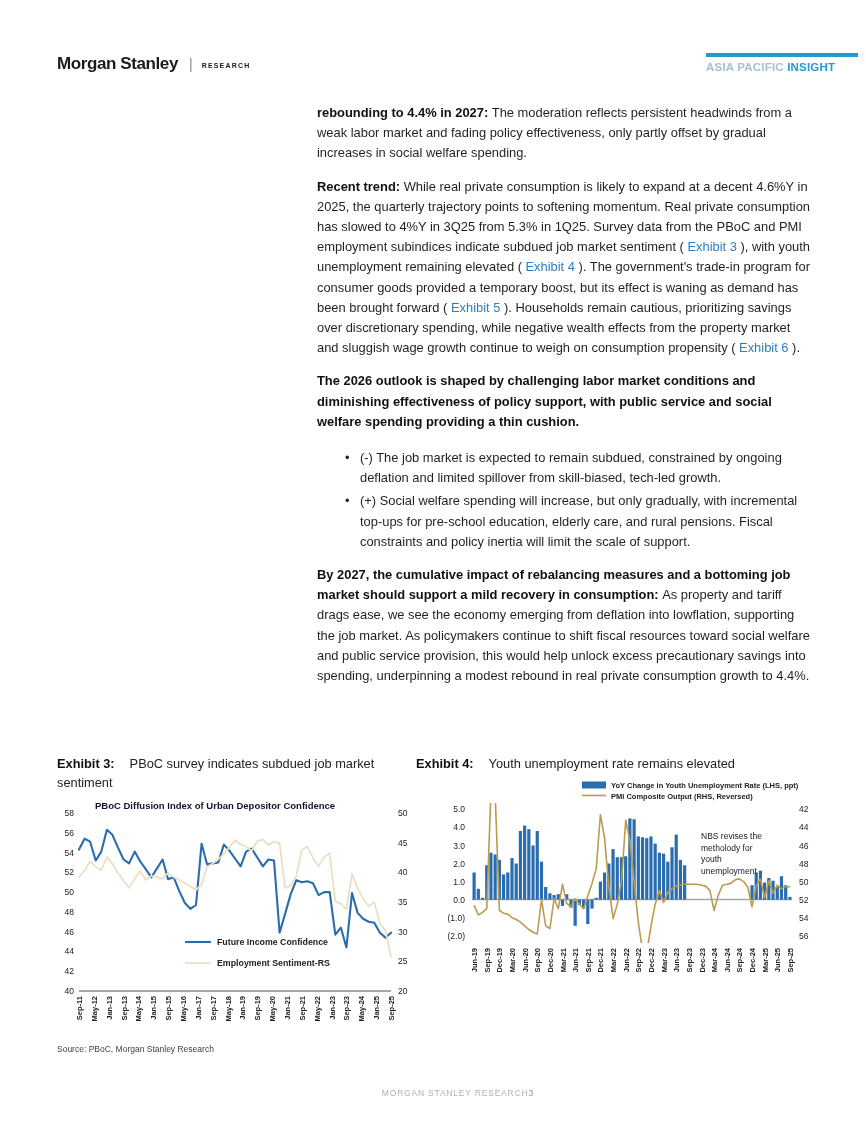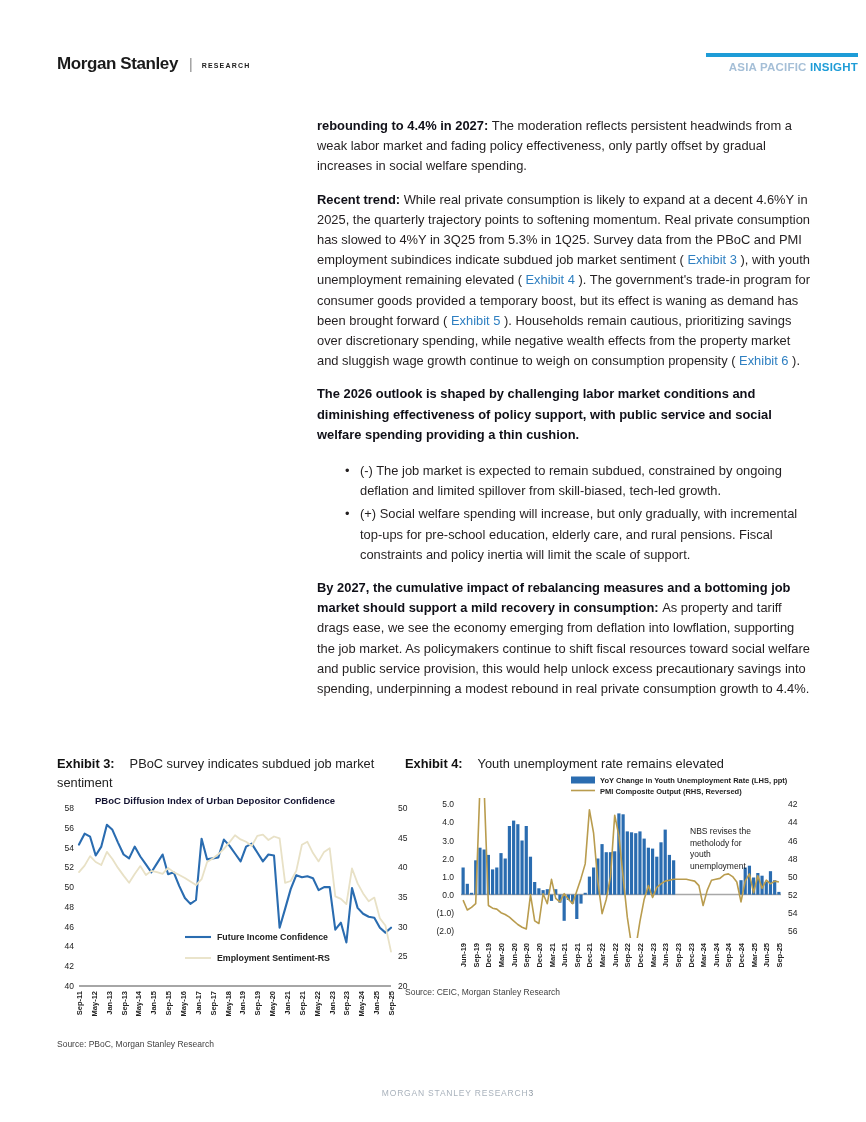--- a/index.html
+++ b/index.html
@@ -5,36 +5,36 @@
   html,body{margin:0;padding:0;background:#ffffff;}
   .page{position:relative;width:866px;height:1122px;background:#fff;overflow:hidden;
         font-family:"Liberation Sans",sans-serif;color:#231f20;padding-left:48px;}
   
   .logo{position:absolute;left:57px;top:54px;display:flex;align-items:center;}
   .brand{font-size:17px;font-weight:600;letter-spacing:-0.4px;color:#1a1a1a;}
   .logo-div{margin:0 9px 0 11px;color:#8a8a8a;font-size:14px;font-weight:300;}
   .research{font-size:7px;font-weight:700;letter-spacing:1.2px;color:#1a1a1a;padding-top:2px;}
   .badge{position:absolute;right:56px;top:53px;width:152px;}
   .badge-bar{height:4px;}
-  .badge-text{margin-top:4px;font-size:11.5px;font-weight:700;letter-spacing:0.2px;text-align:right;}
-  
-  .bodytext{position:absolute;left:317px;top:116px;width:498px;font-size:12.9px;line-height:20.2px;}
+  .badge-text{margin-top:4px;font-size:11.5px;font-weight:700;letter-spacing:0.2px;}
+  
+  .bodytext{position:absolute;left:317px;top:103px;width:498px;font-size:12.9px;line-height:20.2px;}
   .bodytext p{margin:0 0 13px 0;}
   .bodytext p.allbold{font-weight:700;color:#101018;margin-bottom:12px;}
   .seg-b{font-weight:700;color:#101018;}
   .seg-l{cursor:pointer;}
   ul.bullets{margin:16px 0 13px 0;padding:0 0 0 28px;list-style:none;}
   ul.bullets li{position:relative;padding-left:15px;margin-bottom:3px;}
   ul.bullets li::before{content:"\2022";position:absolute;left:0;top:0;}
   
   .ex-head{font-size:12.8px;line-height:18.5px;color:#222;}
   .ex-label{font-weight:700;margin-right:15px;color:#111;}
   .ex3{position:absolute;left:57px;top:755px;width:360px;}
-  .ex4{position:absolute;left:405px;top:755px;width:394px;}
-  .chartbox{}
+  .ex4{position:absolute;left:416px;top:755px;width:394px;}
+  .chartbox{margin-top:5px;}
   .source{font-size:8.5px;color:#3f3f3f;margin-top:3px;}
   
   .footer{position:absolute;left:57px;right:56px;top:1088px;display:flex;justify-content:center;
           font-size:8.5px;letter-spacing:0.8px;color:#a9b2bc;}
   .pageno{color:#8d97a1;letter-spacing:0;}
 </style>
 </head>
 <body>
 
 <div class="page">
@@ -229,21 +229,20 @@
           <text transform="translate(275.8,169) rotate(-90)" text-anchor="end" font-size="7.5" font-weight="bold" fill="#222">Sep-23</text>
           <text transform="translate(288.5,169) rotate(-90)" text-anchor="end" font-size="7.5" font-weight="bold" fill="#222">Dec-23</text>
           <text transform="translate(301.1,169) rotate(-90)" text-anchor="end" font-size="7.5" font-weight="bold" fill="#222">Mar-24</text>
           <text transform="translate(313.7,169) rotate(-90)" text-anchor="end" font-size="7.5" font-weight="bold" fill="#222">Jun-24</text>
           <text transform="translate(326.4,169) rotate(-90)" text-anchor="end" font-size="7.5" font-weight="bold" fill="#222">Sep-24</text>
           <text transform="translate(339.0,169) rotate(-90)" text-anchor="end" font-size="7.5" font-weight="bold" fill="#222">Dec-24</text>
           <text transform="translate(351.6,169) rotate(-90)" text-anchor="end" font-size="7.5" font-weight="bold" fill="#222">Mar-25</text>
           <text transform="translate(364.3,169) rotate(-90)" text-anchor="end" font-size="7.5" font-weight="bold" fill="#222">Jun-25</text>
           <text transform="translate(376.9,169) rotate(-90)" text-anchor="end" font-size="7.5" font-weight="bold" fill="#222">Sep-25</text>
         </svg></div>
-    <div class="source">Source: CEIC, Morgan Stanley Research</div>
   </div>
 
   <div class="footer">
     <span>MORGAN STANLEY RESEARCH</span>
     <span class="pageno">3</span>
   </div>
 
 </div>
 
 </body></html>

